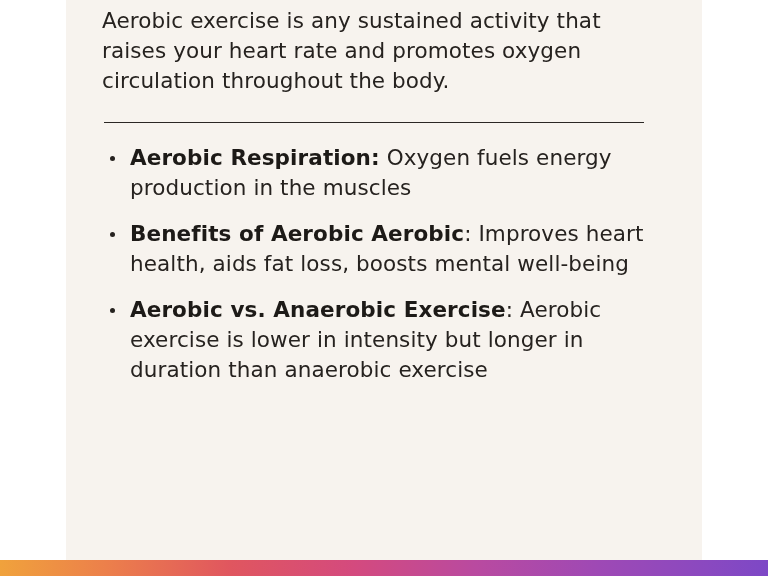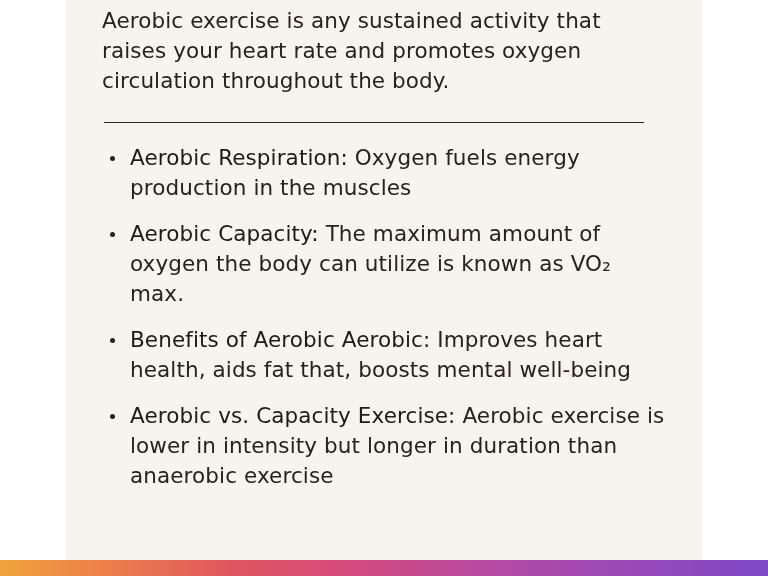--- a/index.html
+++ b/index.html
@@ -76,21 +76,21 @@
     content: "";
     position: absolute;
     left: 8px;
     top: 13px;
     width: 5px;
     height: 5px;
     border-radius: 50%;
     background: #26221f;
   }
   .b-term {
-    font-weight: normal;
+    font-weight: bold;
     color: #1d1a17;
   }
 
   #bottom-bar {
     position: absolute;
     left: 0;
     top: 560px;
     width: 768px;
     height: 16px;
     background: linear-gradient(to right,
@@ -116,27 +116,24 @@
 
     <p id="para1" class="para">Aerobic exercise is any sustained activity that raises your heart rate and promotes oxygen circulation throughout the body.</p>
 
     <hr id="divider">
 
     <ul class="bullets">
       <li>
         <span class="b-term">Aerobic Respiration:</span><span> Oxygen fuels energy production in the muscles</span>
       </li>
       <li>
-        <span class="b-term">Aerobic Capacity:</span><span> The maximum amount of oxygen the body can utilize is known as VO₂ max.</span>
+        <span class="b-term">Benefits of Aerobic Aerobic</span><span>: Improves heart health, aids fat loss, boosts mental well-being</span>
       </li>
       <li>
-        <span class="b-term">Benefits of Aerobic Aerobic</span><span>: Improves heart health, aids fat that, boosts mental well-being</span>
-      </li>
-      <li>
-        <span class="b-term">Aerobic vs. Capacity Exercise</span><span>: Aerobic exercise is lower in intensity but longer in duration than anaerobic exercise</span>
+        <span class="b-term">Aerobic vs. Anaerobic Exercise</span><span>: Aerobic exercise is lower in intensity but longer in duration than anaerobic exercise</span>
       </li>
 
     </ul>
 
   </div>
 
   <div id="bottom-bar"></div>
 
 </div>
 

